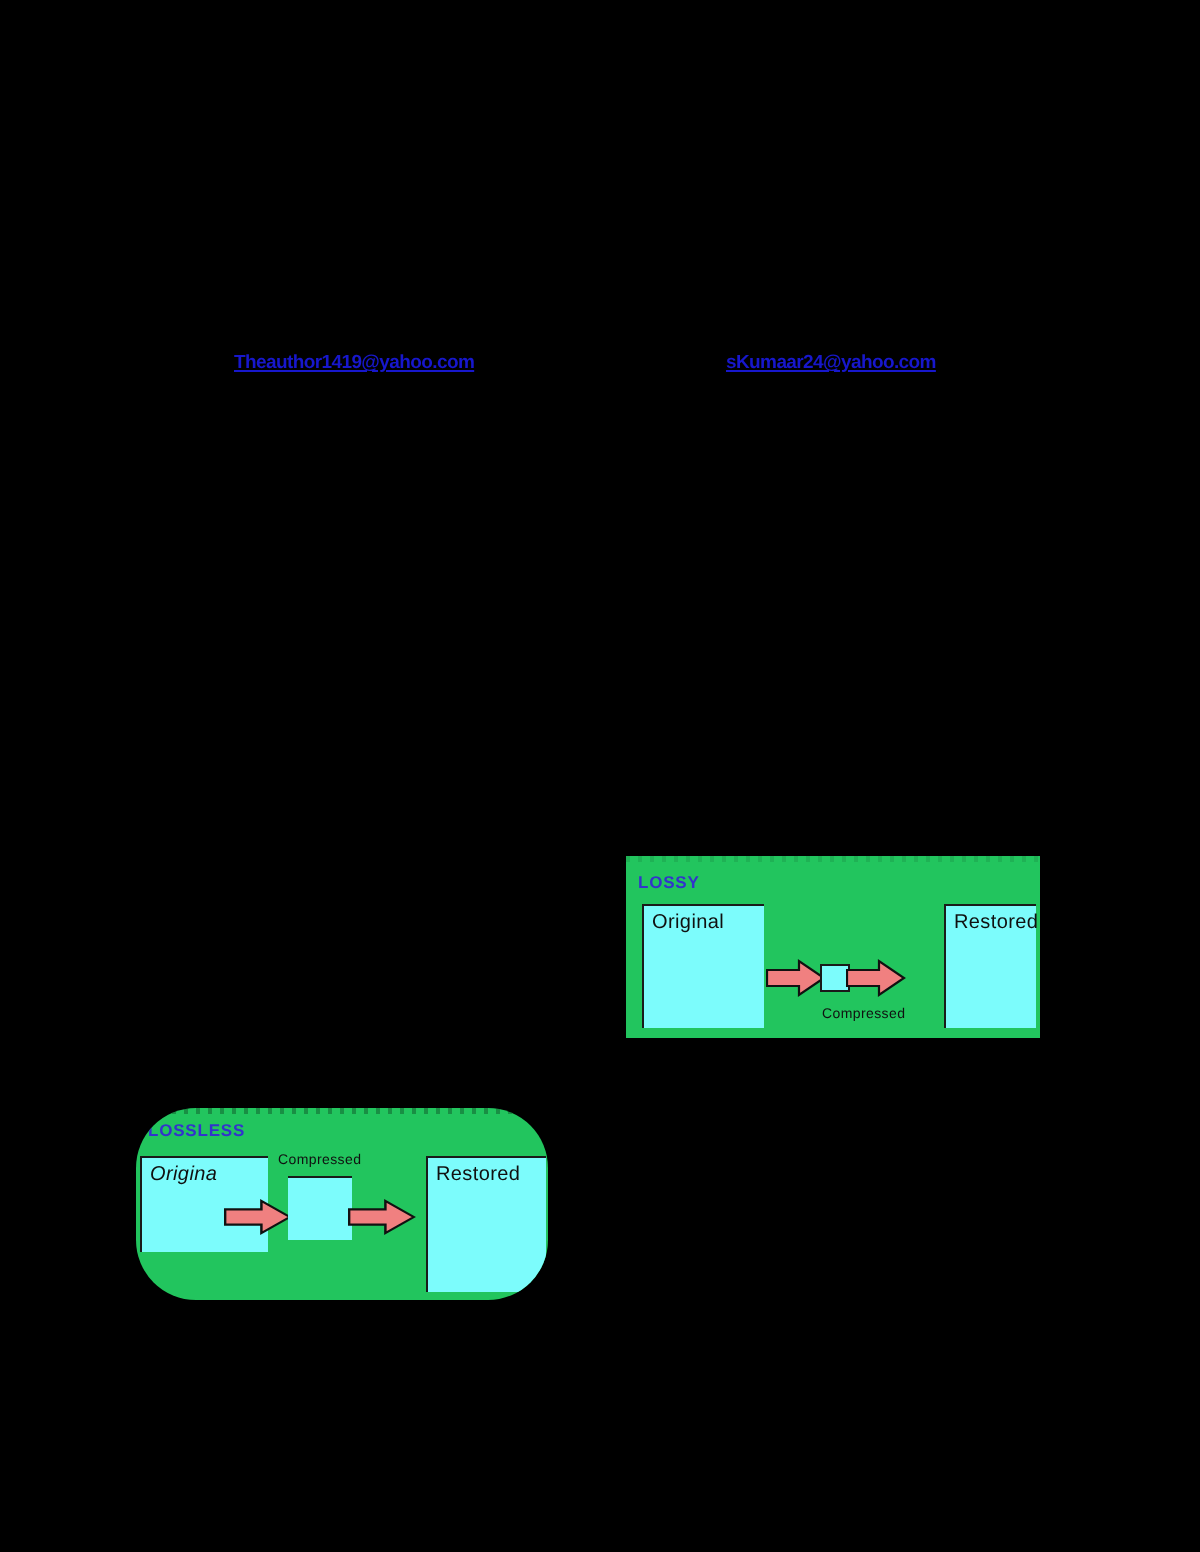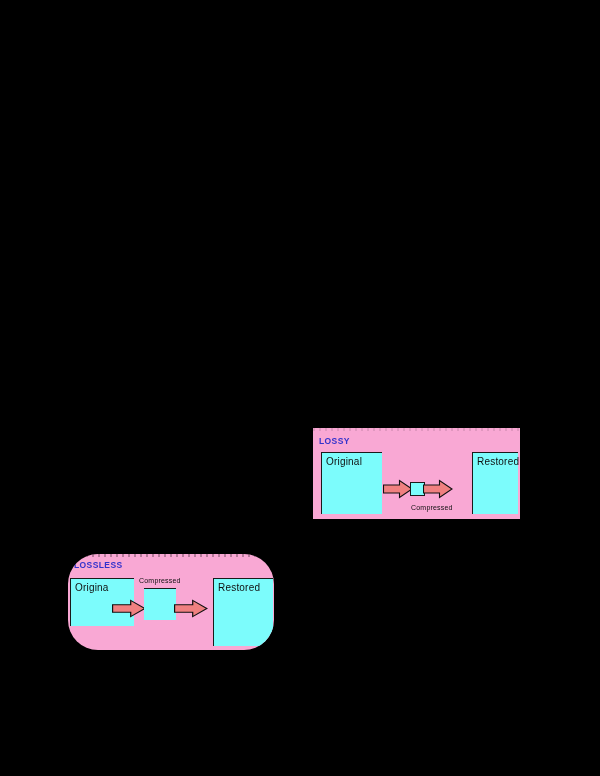--- a/index.html
+++ b/index.html
@@ -37,21 +37,21 @@
     white-space: nowrap;
     line-height: 12px;
     cursor: pointer;
   }
   .doc-link.l1 { left: 117px; top: 0px; }
   .doc-link.l2 { left: 363px; top: 0px; }
 
   
   .figure {
     position: absolute;
-    background: #f9a8d4;
+    background: #22c55e;
     overflow: hidden;
   }
   .fig-lossy    { left: 313px; top: 428px;  width: 207px; height: 91px; }
   .fig-lossless { left: 68px;  top: 554px;  width: 206px; height: 96px; border-radius: 30px; }
 
   
   .scan-noise {
     position: absolute;
     left: 0;
     top: 0;
@@ -114,21 +114,21 @@
     left: 98px; top: 76px;
     color: #101010;
     font-family: "Liberation Sans", sans-serif;
     font-size: 7px;
     letter-spacing: 0.2px;
     white-space: nowrap;
   }
 
   
   .fig-lossless .box-original {
-    left: 2px; top: 24px; width: 64px; height: 48px;
+    left: 2px; top: 24px; width: 64px; height: 48px; font-style: italic;
   }
   .fig-lossless .box-restored {
     left: 145px; top: 24px; width: 60px; height: 68px;
   }
   .fig-lossless .box-compressed-mid {
     left: 76px; top: 34px; width: 32px; height: 32px;
   }
   .fig-lossless .arrow-1 { left: 44px;  top: 45px; width: 34px; height: 19px; }
   .fig-lossless .arrow-2 { left: 106px; top: 45px; width: 34px; height: 19px; }
   .fig-lossless .caption-compressed {
@@ -145,20 +145,24 @@
   .arrow {
     position: absolute;
   }
   .arrow svg { display: block; width: 100%; height: 100%; }
 </style>
 </head>
 <body>
 
 <div id="page">
 
+  <div class="link-row">
+    <span class="doc-link l1">Theauthor1419@yahoo.com</span>
+    <span class="doc-link l2">sKumaar24@yahoo.com</span>
+  </div>
 
   <div class="figure fig-lossy">
 
     <div class="scan-noise"></div>
 
     <div class="fig-title">LOSSY</div>
 
     <div class="cyan-box box-original bordered-left">
       <span class="box-label">Original</span>
     </div>

